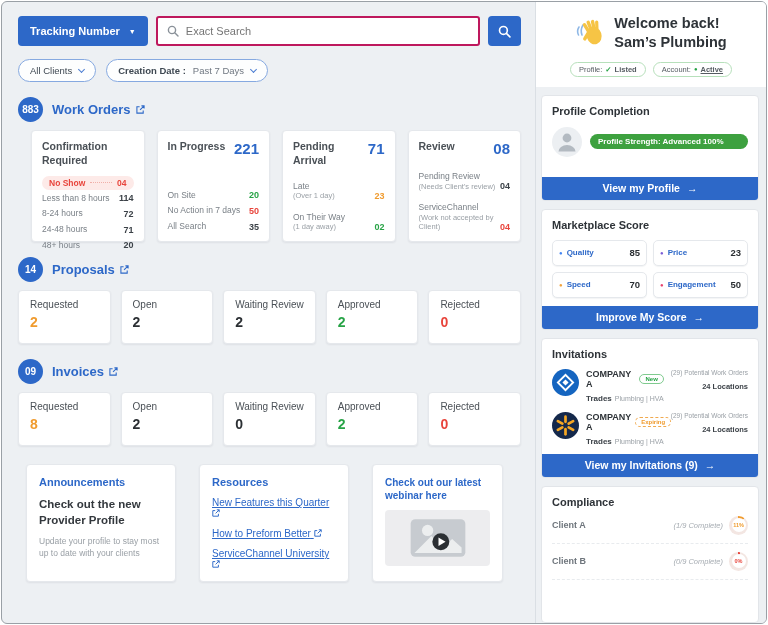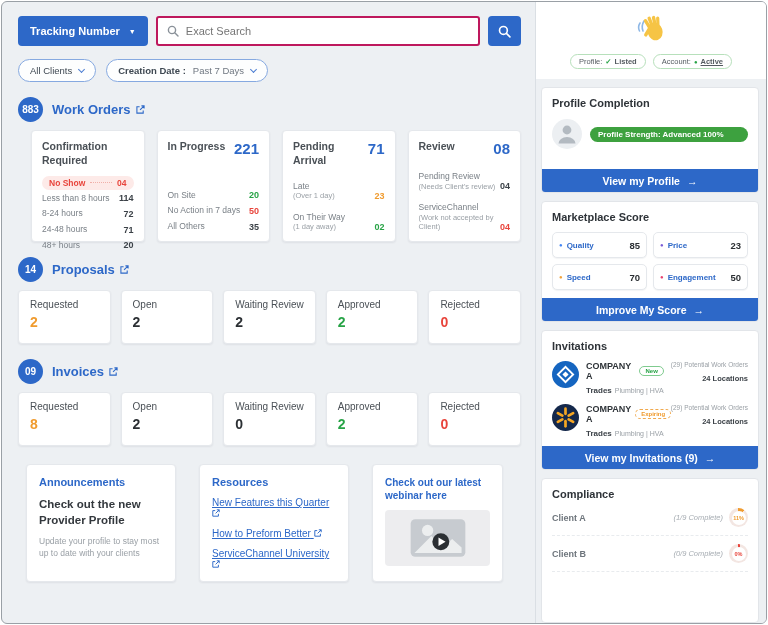--- a/index.html
+++ b/index.html
@@ -221,21 +221,21 @@
         <div class="wo-rows">
           <div class="wo-row">
               <span class="lbl">On Site</span>
               <span class="val c-green">20</span>
             </div>
           <div class="wo-row">
               <span class="lbl">No Action in 7 days</span>
               <span class="val c-red">50</span>
             </div>
           <div class="wo-row">
-              <span class="lbl">All Others</span>
+              <span class="lbl">All Search</span>
               <span class="val">35</span>
             </div>
         </div>
       </div>
 
       <div class="card wo-card">
         <div class="wo-top">
           <div class="wo-title">Pending Arrival</div>
           <div class="wo-count">71</div>
         </div>
@@ -380,20 +380,24 @@
           <path d="M8 7 q-3 5 -1 10" fill="none" stroke="#8fb8e6" stroke-width="1.6" stroke-linecap="round"></path>
           <g transform="rotate(-18 17 16)">
             <rect x="12" y="3" width="3.4" height="12" rx="1.7" fill="#f6c445" transform="rotate(-14 13.7 9)"></rect>
             <rect x="15.6" y="2" width="3.4" height="12" rx="1.7" fill="#f6c445" transform="rotate(-4 17.3 8)"></rect>
             <rect x="19.2" y="2.6" width="3.4" height="12" rx="1.7" fill="#f6c445" transform="rotate(6 20.9 8.6)"></rect>
             <rect x="22.6" y="4.4" width="3.2" height="10" rx="1.6" fill="#f6c445" transform="rotate(16 24.2 9.4)"></rect>
             <ellipse cx="18.5" cy="18" rx="7.5" ry="9" fill="#f6c445"></ellipse>
             <rect x="9" y="12" width="3.4" height="9" rx="1.7" fill="#f6c445" transform="rotate(48 10.7 16.5)"></rect>
           </g>
         </svg>
+        <div class="welcome-txt">
+          <div class="w1">Welcome back!</div>
+          <div class="w2">Sam’s Plumbing</div>
+        </div>
       </div>
       <div class="acct-badges">
         <div class="gbadge">
           <span>Profile:</span>
           <span class="chk">✓</span>
           <b>Listed</b>
         </div>
         <div class="gbadge">
           <span>Account:</span>
           <span class="dotg">●</span>

